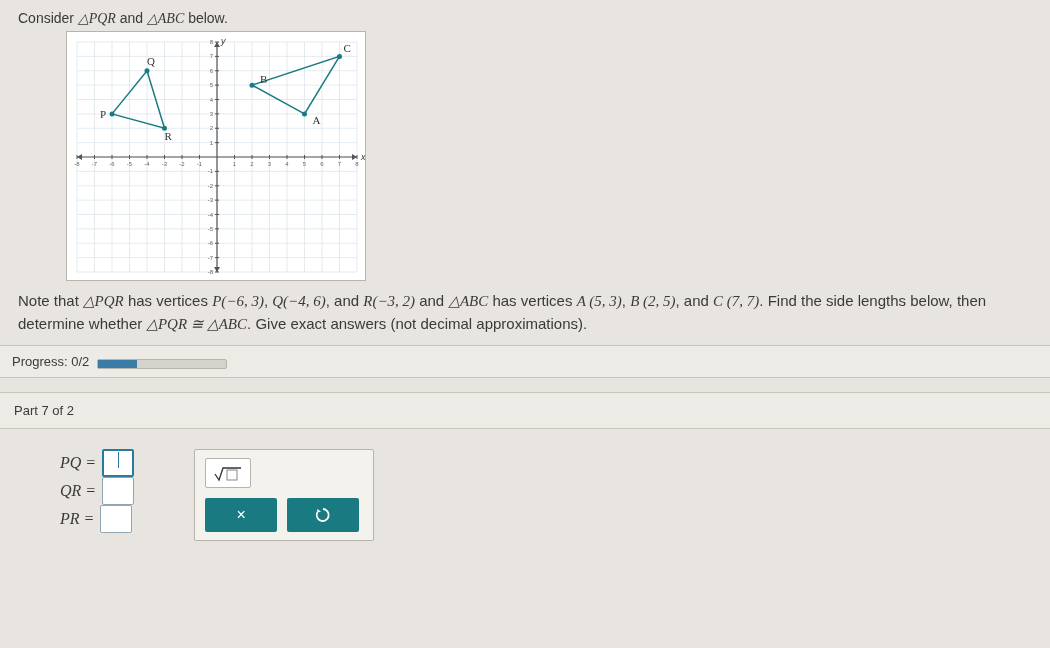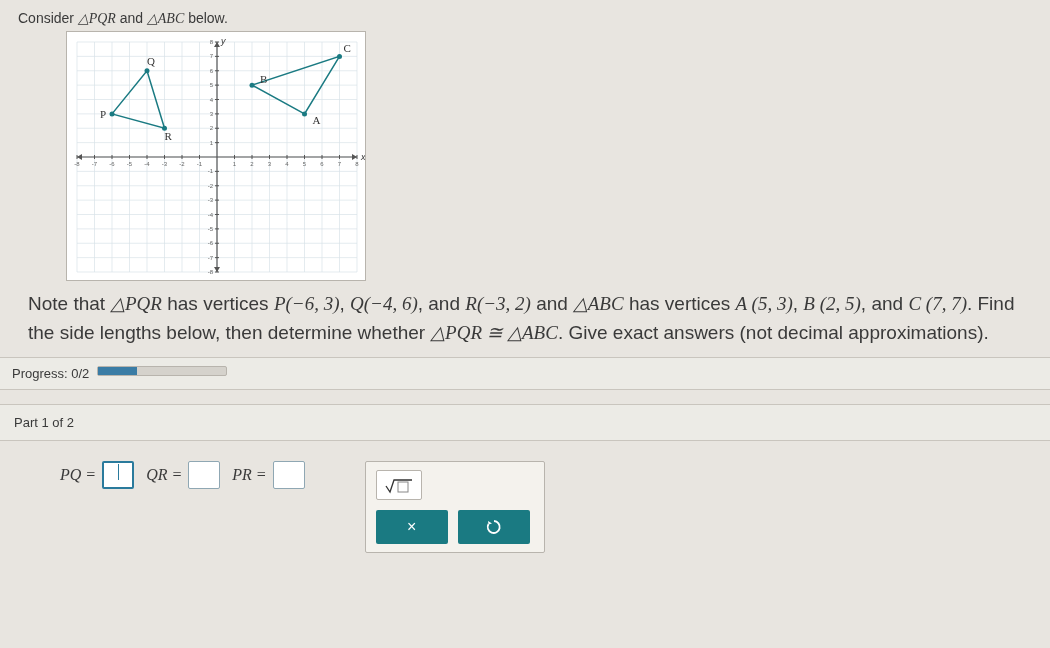--- a/index.html
+++ b/index.html
@@ -10,29 +10,29 @@
     font-size: 14px;
     width: 1050px;
     height: 648px;
     overflow: hidden;
   }
   .content { padding: 10px 18px 0 18px; }
   .prompt { font-size: 14px; }
   .mi { font-style: italic; font-family: 'Times New Roman', serif; }
   .graph-wrap { margin: 4px 0 6px 48px; }
   svg.graph { background: #fff; border: 1px solid #b8b4ad; }
-  .note { font-size: 19px; line-height: 1.5; margin: 6px 0 10px 10px; }
+  .note { font-size: 15px; line-height: 1.5; margin: 6px 0 10px 0; }
   .progress-bar {
     border-top: 1px solid #c9c5be;
     border-bottom: 1px solid #c9c5be;
     padding: 8px 12px;
     background: #ecebe6;
     font-size: 13px;
     display: flex;
-    align-items: flex-start;
+    align-items: flex-end;
     gap: 8px;
   }
   .pbar {
     width: 130px; height: 10px; background: #d5d2cc; border: 1px solid #b8b4ad;
     position: relative; border-radius: 2px;
   }
   .pbar-fill { width: 30%; height: 100%; background: #3a7ca5; }
   .part-header {
     border-top: 1px solid #c9c5be;
     border-bottom: 1px solid #c9c5be;
@@ -40,21 +40,21 @@
     background: #ecebe6;
     font-size: 13px;
     margin-top: 14px;
   }
   .answer-area {
     display: flex;
     align-items: flex-start;
     gap: 60px;
     padding: 20px 40px 10px 60px;
   }
-  .col { display: flex; flex-direction: row; gap: 12px; }
+  .col { display: flex; flex-direction: column; gap: 0; }
   .eqrow { display: flex; align-items: center; gap: 6px; font-family: 'Times New Roman', serif; font-style: italic; font-size: 16px; }
   .inputbox {
     width: 32px; height: 28px; border: 1px solid #8fa7b3; background: #fff;
     text-align: center; font-size: 14px; border-radius: 2px;
   }
   .inputbox.active { border: 2px solid #2a7a9c; }
   .cursor { display:inline-block; width:1px; height:16px; background:#2a7a9c; vertical-align:middle;}
   .toolbox {
     border: 1px solid #b8b4ad; border-radius: 2px; background: #f4f2ed;
     padding: 8px 10px; display: flex; flex-direction: column; gap: 10px;
@@ -210,21 +210,21 @@
   </div>
 </div>
 
 <div class="progress-bar">
   <span>Progress: 0/2</span>
   <div class="pbar">
       <div class="pbar-fill"></div>
     </div>
 </div>
 
-<div class="part-header">Part 1 of 2</div>
+<div class="part-header">Part 7 of 2</div>
 
 <div class="answer-area">
   <div class="col">
     <div class="eqrow">
       <span class="mi">PQ =</span>
       <div class="inputbox active"><span class="cursor"></span></div>
     </div>
     <div class="eqrow">
       <span class="mi">QR =</span>
       <div class="inputbox"></div>

